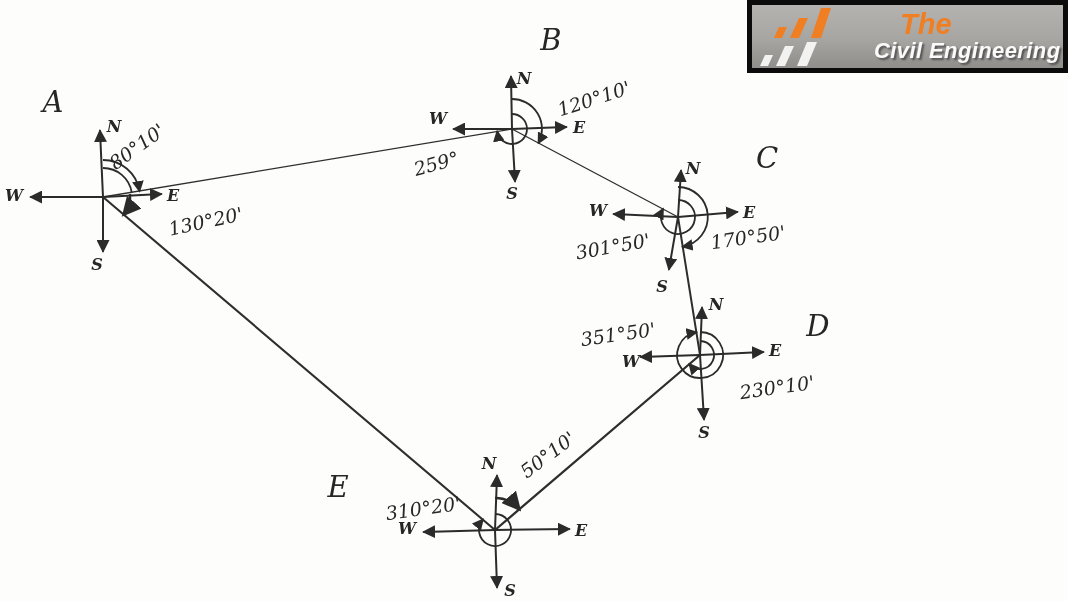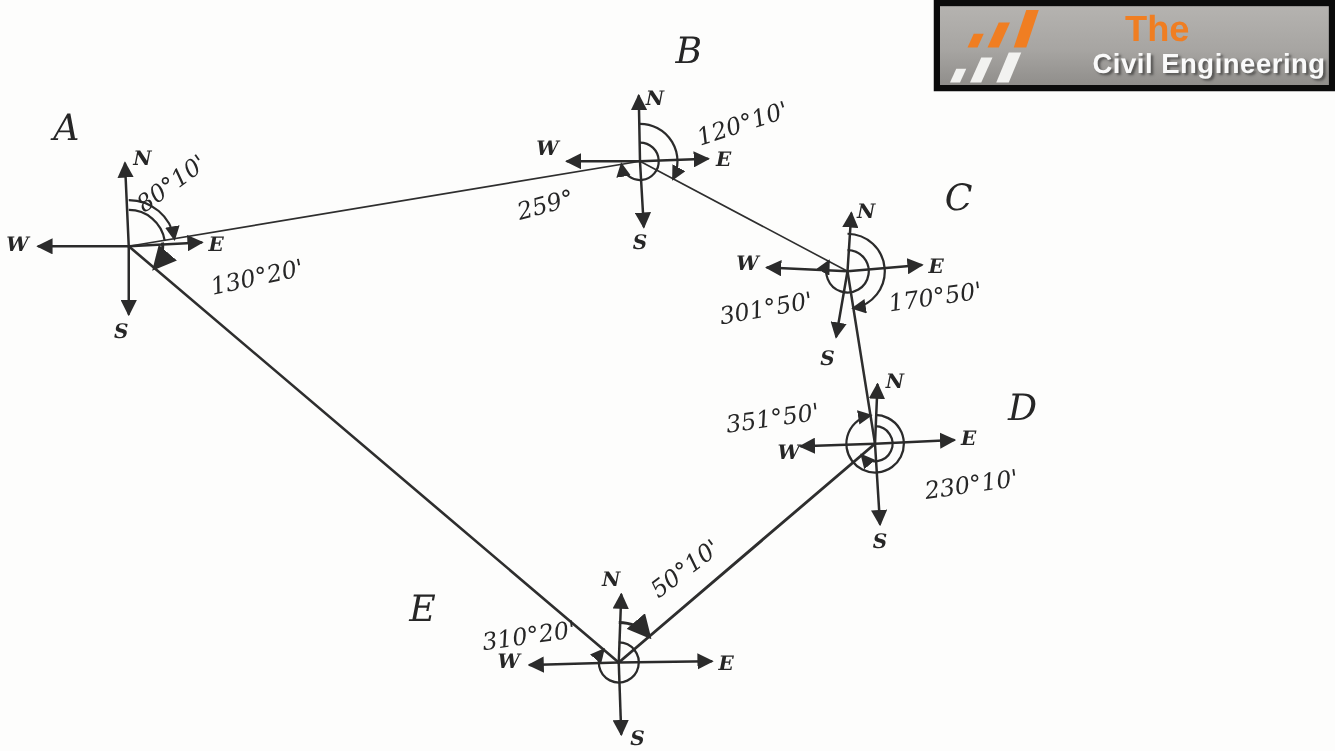--- a/index.html
+++ b/index.html
@@ -11,21 +11,21 @@
   .angle{font-size:19px;}
   .station{font-size:29px;}
   .axis{stroke:#2b2b2b;stroke-width:2;fill:none;stroke-linecap:round;}
   .arc{stroke:#2b2b2b;stroke-width:1.8;fill:none;}
   .arc2{stroke:#2b2b2b;stroke-width:2.4;fill:none;}
   .tline{stroke:#2e2e2e;fill:none;stroke-linecap:round;}
   
   .logo{position:absolute;top:0;right:0;width:321px;height:73px;box-sizing:border-box;
         border:5px solid #0b0b0b;
         background:linear-gradient(180deg,#b5b3b0 0%,#a7a5a2 55%,#908e8b 100%);
-        display:flex;align-items:center;padding:2px 0 2px 6px;}
+        display:flex;align-items:center;padding:2px 0 2px 6px;font-style:italic;}
   .logo-words{display:flex;flex-direction:column;line-height:1.02;
         font-family:"Liberation Sans",sans-serif;font-weight:bold;margin-left:4px;}
   .logo-the{color:#f07e22;font-size:29px;margin-left:26px;}
   .logo-civil{color:#fafafa;font-size:22px;letter-spacing:.4px;
         text-shadow:2px 2px 2px rgba(25,25,25,.55);}
 </style>
 </head>
 <body>
 
 <div class="page">

